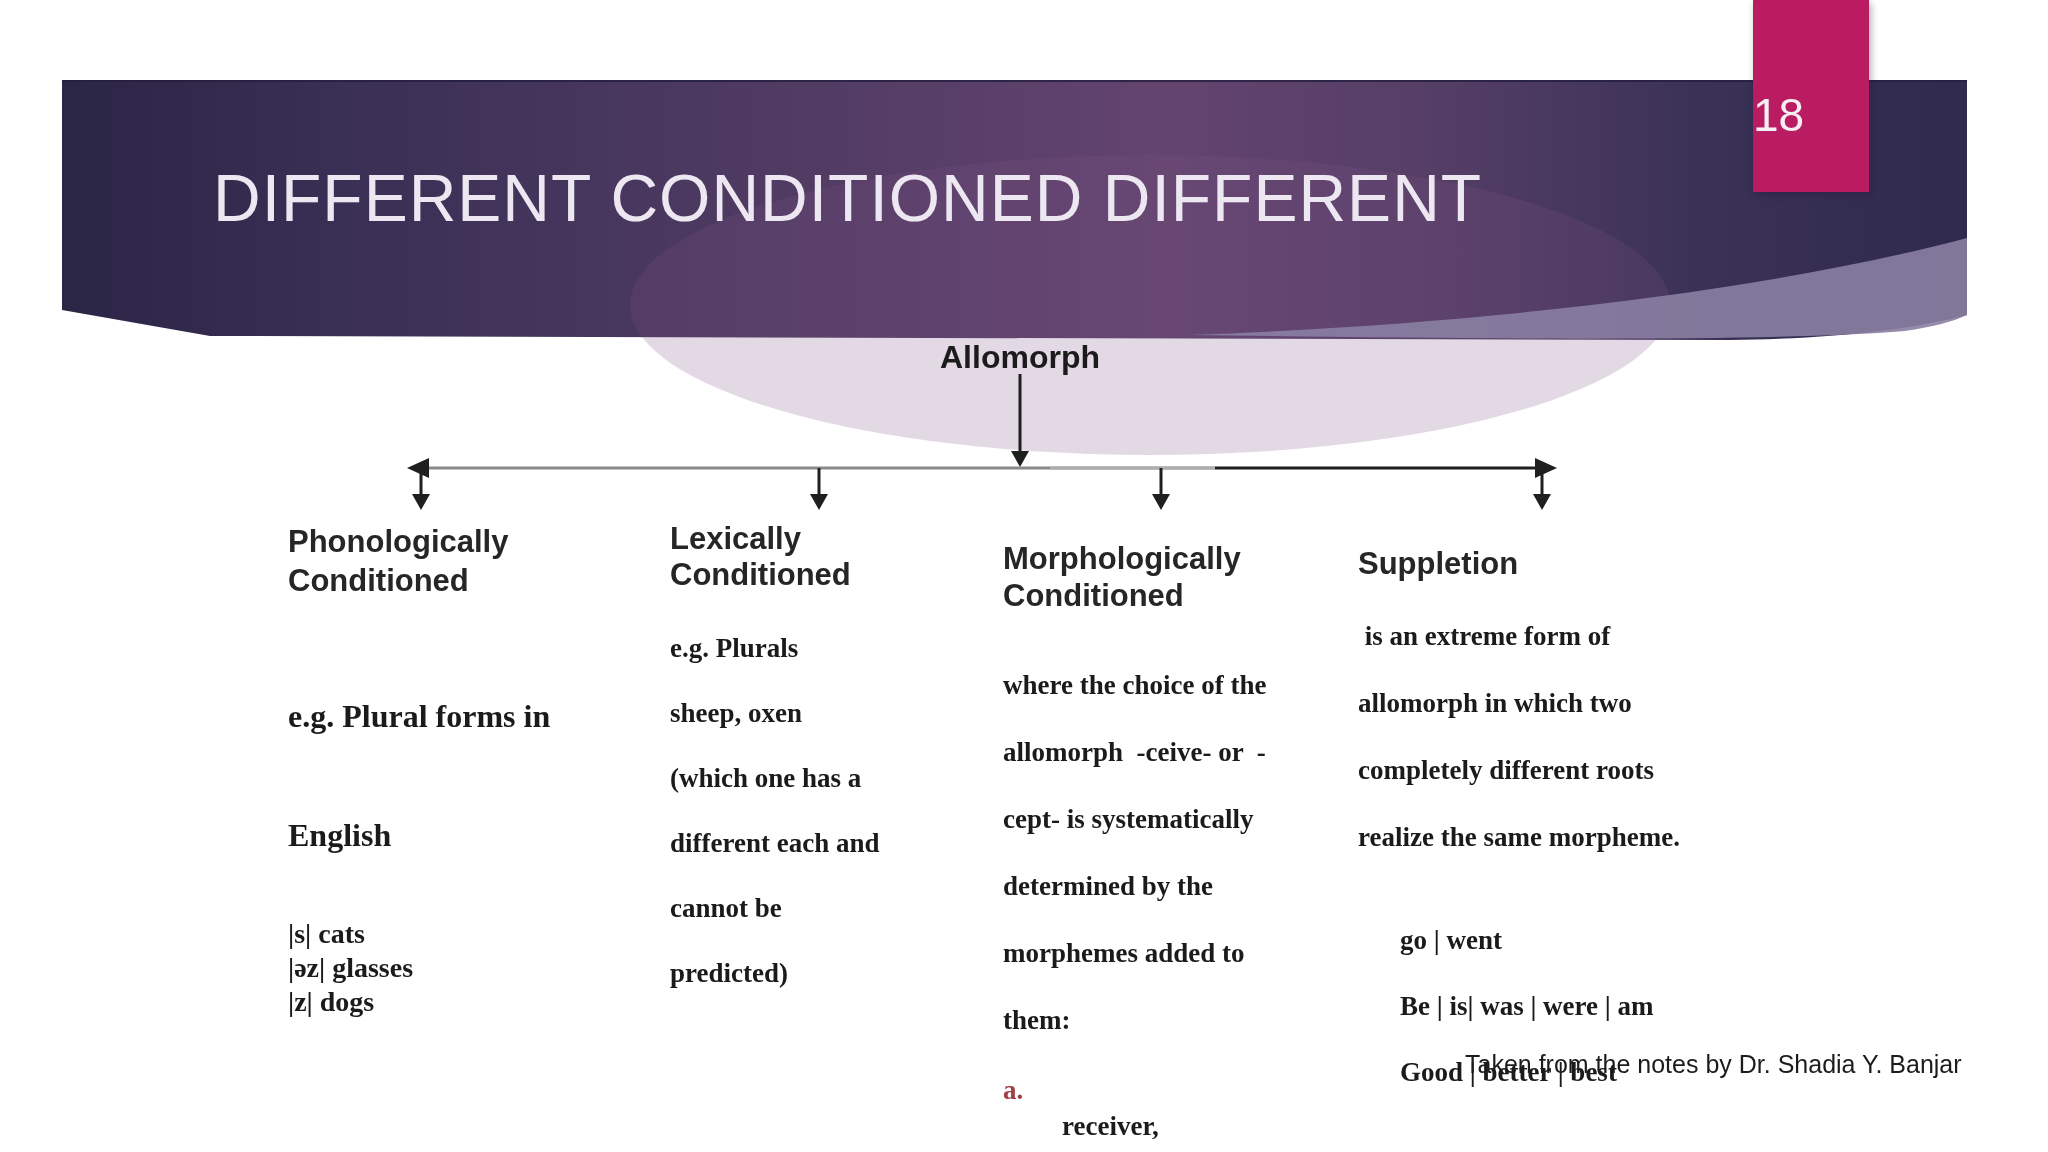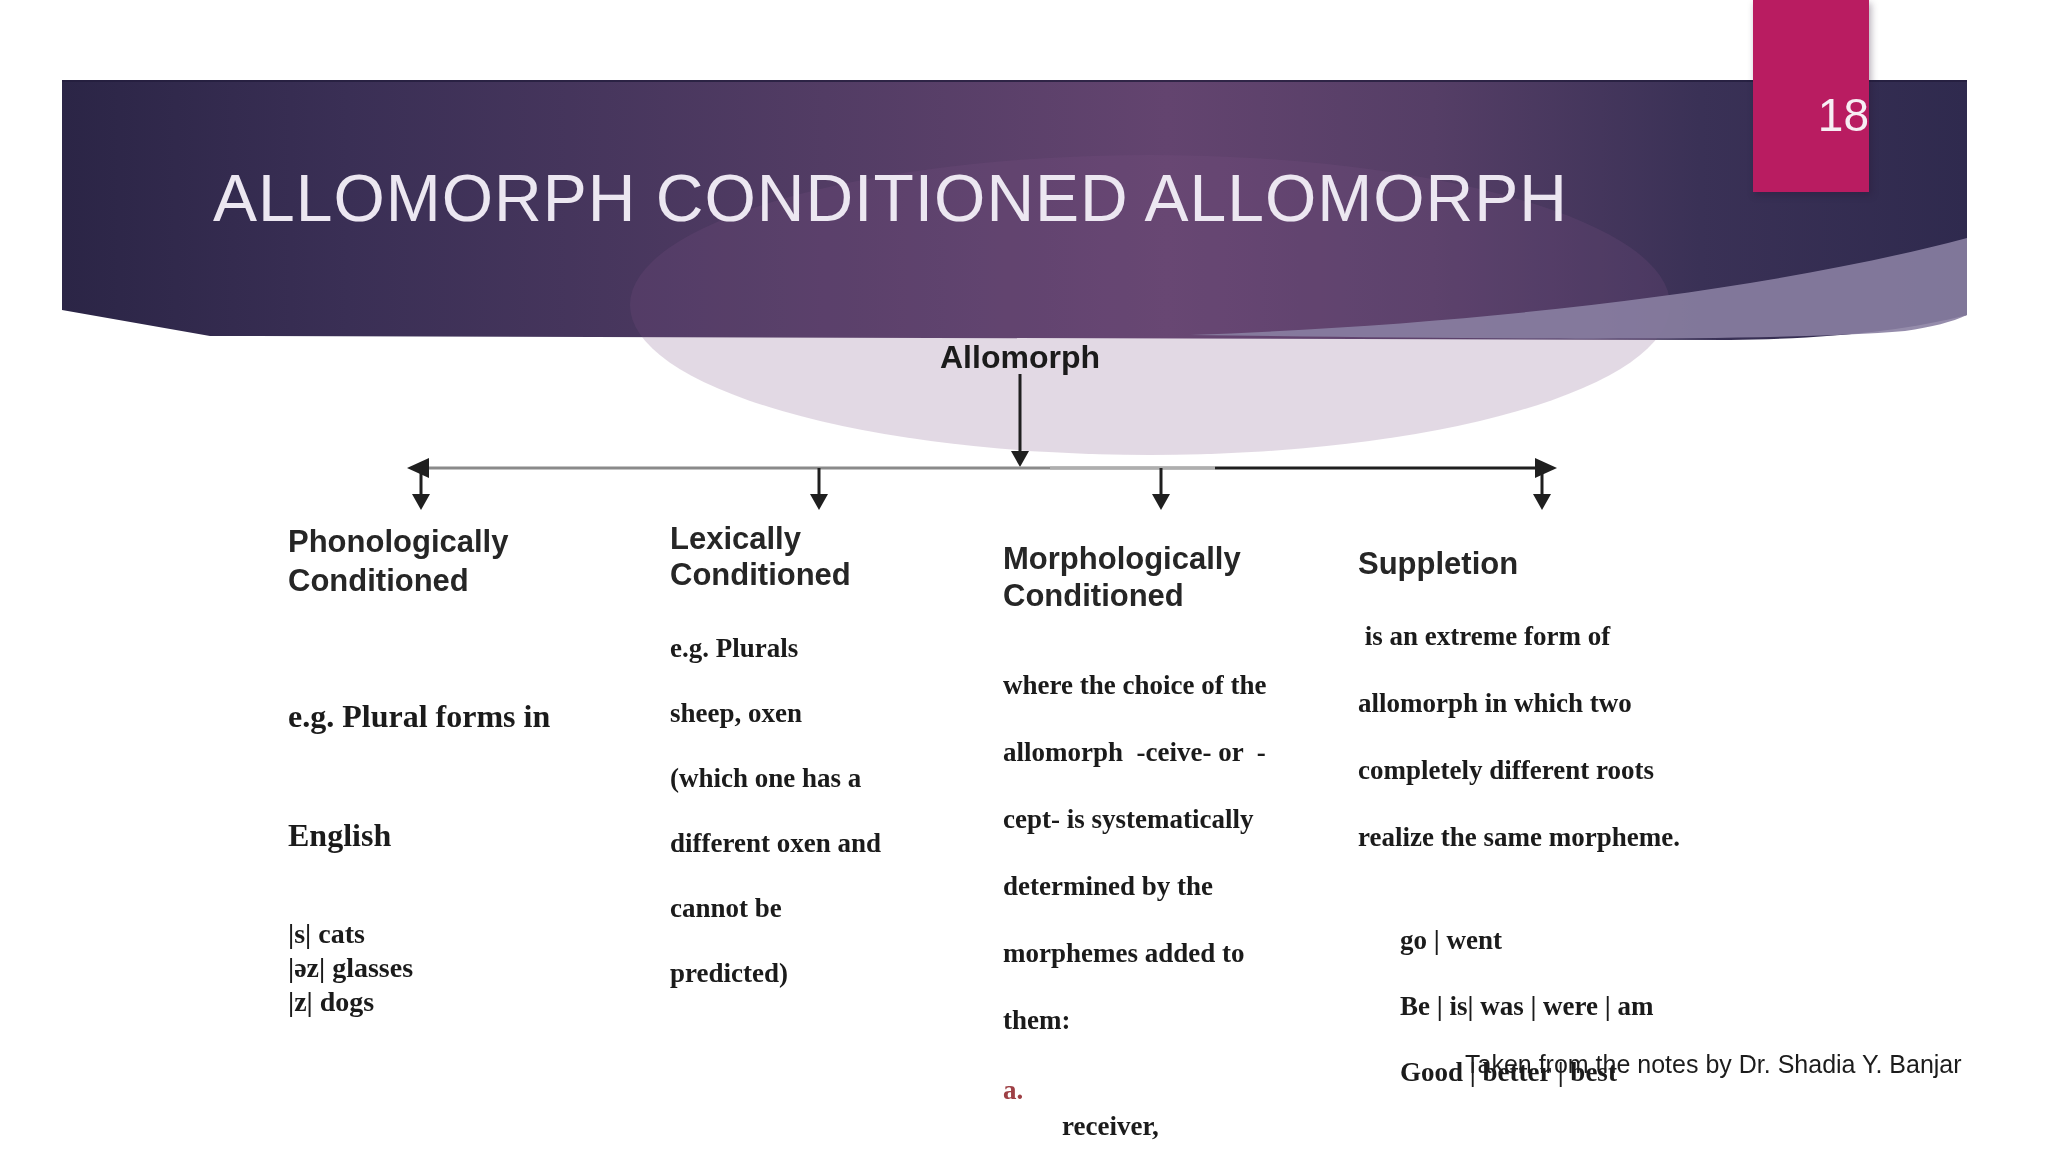--- a/index.html
+++ b/index.html
@@ -8,21 +8,21 @@
     font-family:"Liberation Sans",sans-serif;
   }
   svg.layer{position:absolute;left:0;top:0;pointer-events:none;}
   .title{
     position:absolute;left:213px;top:160px;font-size:66px;font-weight:400;
     letter-spacing:1px;color:var(--title_text,#ece7f1);white-space:nowrap;
   }
   .badge{
     position:absolute;left:1753px;top:0;width:116px;height:192px;box-sizing:border-box;
     background:var(--badge,#b91c61);color:#f7eef4;font-size:46px;
-    display:flex;justify-content:flex-end;align-items:flex-start;padding-top:88px;
+    display:flex;justify-content:flex-start;align-items:flex-start;padding-top:88px;
     box-shadow:2px 3px 7px rgba(40,20,50,.35);
   }
   .root-label{
     position:absolute;left:914px;top:339px;width:212px;text-align:center;
     font-size:32px;font-weight:700;color:#1b1b1b;line-height:36px;
   }
   .col{position:absolute;color:#1b1b1b;}
   .col .h{
     font-size:31px;font-weight:700;color:#262626;line-height:39px;white-space:nowrap;
     font-family:"Liberation Sans",sans-serif;
@@ -105,21 +105,21 @@
       <polygon points="421,510 412,494 430,494" fill="#1f1f1f" stroke="none"></polygon>
       <line x1="819" y1="468" x2="819" y2="497" stroke="#1f1f1f" stroke-width="3"></line>
       <polygon points="819,510 810,494 828,494" fill="#1f1f1f" stroke="none"></polygon>
       <line x1="1161" y1="468" x2="1161" y2="497" stroke="#1f1f1f" stroke-width="3"></line>
       <polygon points="1161,510 1152,494 1170,494" fill="#1f1f1f" stroke="none"></polygon>
       <line x1="1542" y1="466" x2="1542" y2="497" stroke="#1f1f1f" stroke-width="3"></line>
       <polygon points="1542,510 1533,494 1551,494" fill="#1f1f1f" stroke="none"></polygon>
     </g>
   </svg>
 
-  <div class="title">ALLOMORPH CONDITIONED ALLOMORPH</div>
+  <div class="title">DIFFERENT CONDITIONED DIFFERENT</div>
 
   <div class="badge">
     <span>18</span>
   </div>
 
   <div class="root-label">Allomorph</div>
 
   <div class="col col1">
     <div class="h">Phonologically</div>
     <div class="h">Conditioned</div>
@@ -132,21 +132,21 @@
     <div class="serif ipa-item">|z| dogs</div>
   </div>
 
   <div class="col col2">
     <div class="h">Lexically</div>
     <div class="h">Conditioned</div>
     <div class="serif body">
       <div>e.g. Plurals</div>
       <div>sheep, oxen</div>
       <div>(which one has a</div>
-      <div>different oxen and</div>
+      <div>different each and</div>
       <div>cannot be</div>
       <div>predicted)</div>
     </div>
   </div>
 
   <div class="col col3">
     <div class="h">Morphologically</div>
     <div class="h">Conditioned</div>
     <div class="serif body">
       <div>where the choice of the</div>

